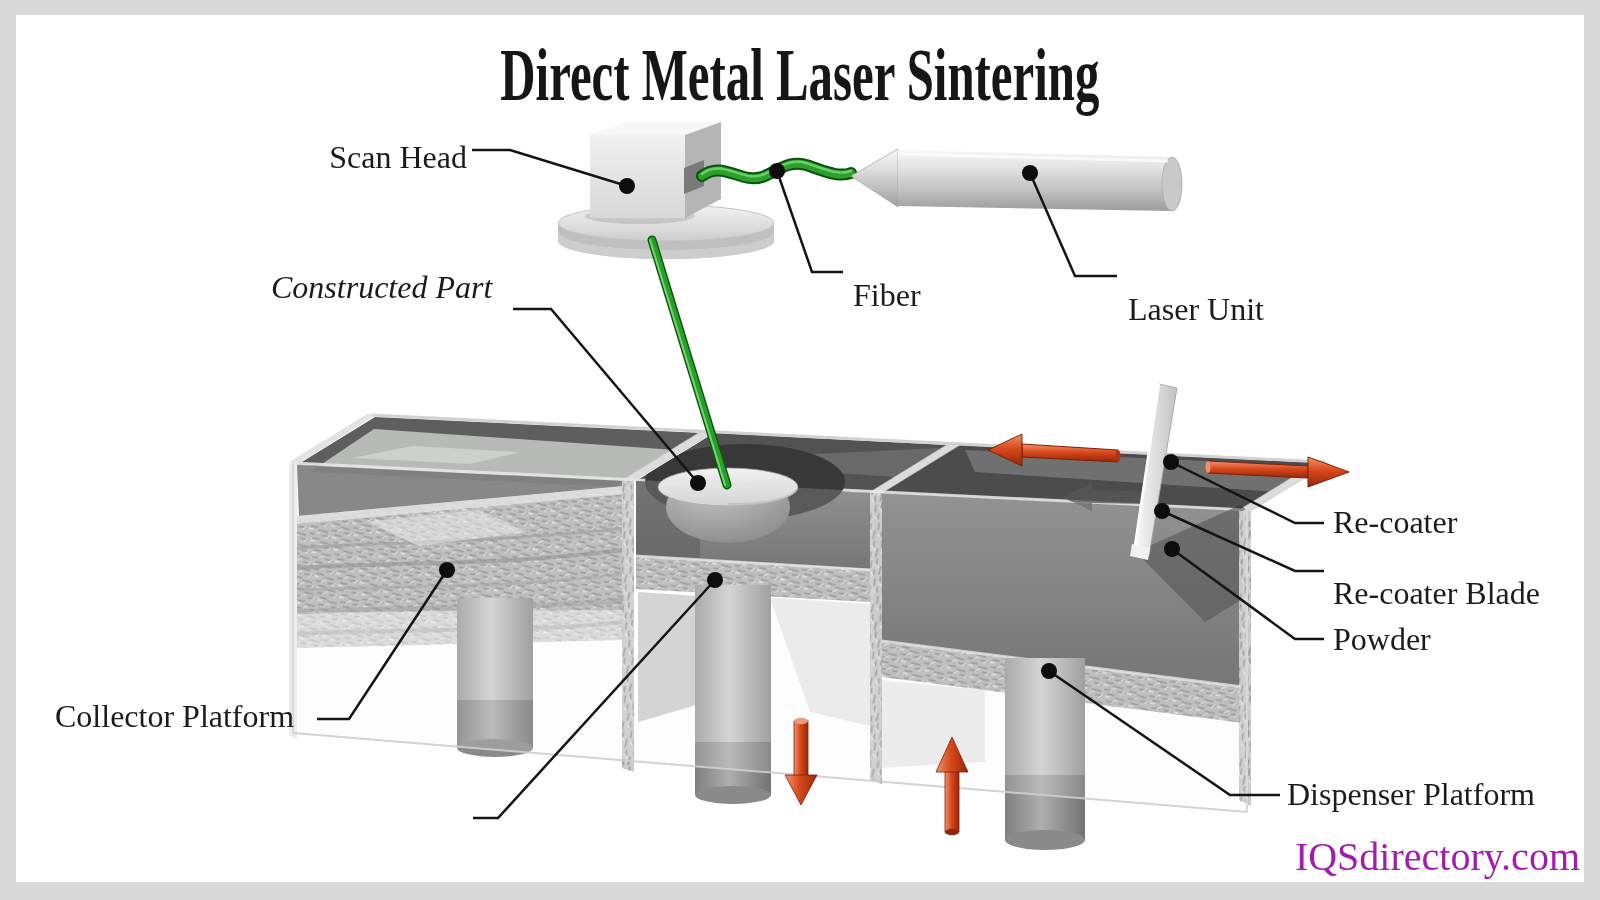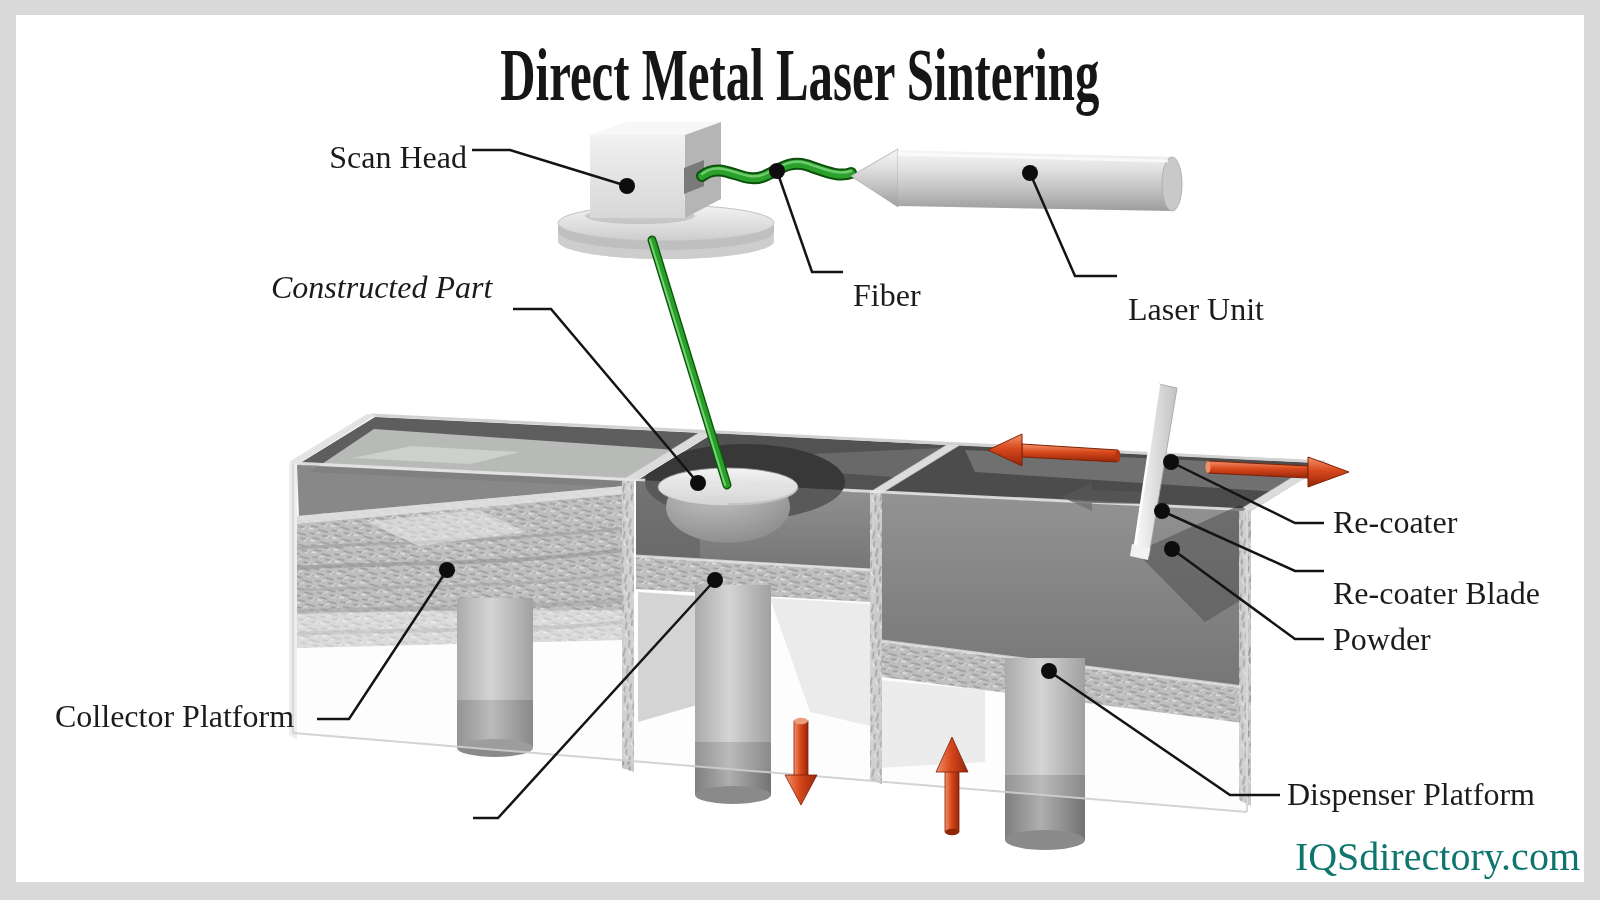--- a/index.html
+++ b/index.html
@@ -14,21 +14,21 @@
   #lbl-scan-head{left:227px;top:133px;width:240px;text-align:right;margin-top:8px;}
   #lbl-fiber{left:853px;top:255px;margin-top:24px;}
   #lbl-laser-unit{left:1128px;top:256px;margin-top:37px;}
   #lbl-constructed-part{left:271px;top:271px;font-style:italic;}
   #lbl-re-coater{left:1333px;top:506px;}
   #lbl-re-coater-blade{left:1333px;top:577px;}
   #lbl-powder{left:1333px;top:623px;}
   #lbl-collector-platform{left:55px;top:700px;}
   #lbl-building-platform{left:213px;top:798px;}
   #lbl-dispenser-platform{left:1287px;top:778px;}
-  .watermark{position:absolute;right:20px;top:833px;font-size:40px;color:#0f766e;z-index:6;white-space:nowrap;}
+  .watermark{position:absolute;right:20px;top:833px;font-size:40px;color:#a21caf;z-index:6;white-space:nowrap;}
 </style>
 </head>
 <body>
 
 <div class="frame">
   <div class="panel"></div>
 
   <h1 class="title"><span>Direct Metal Laser Sintering</span></h1>
 
   <svg class="diagram" viewBox="0 0 1600 900">

